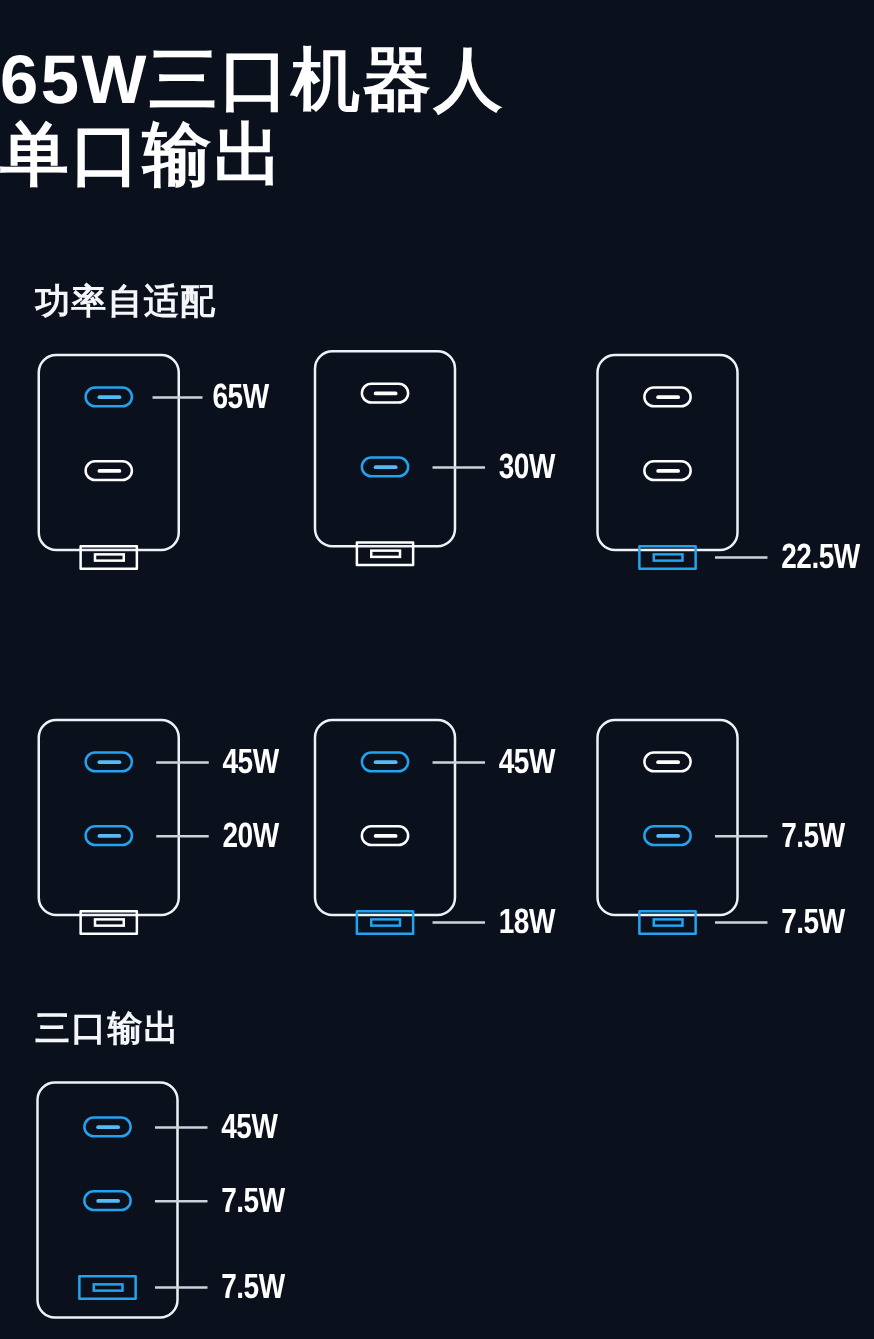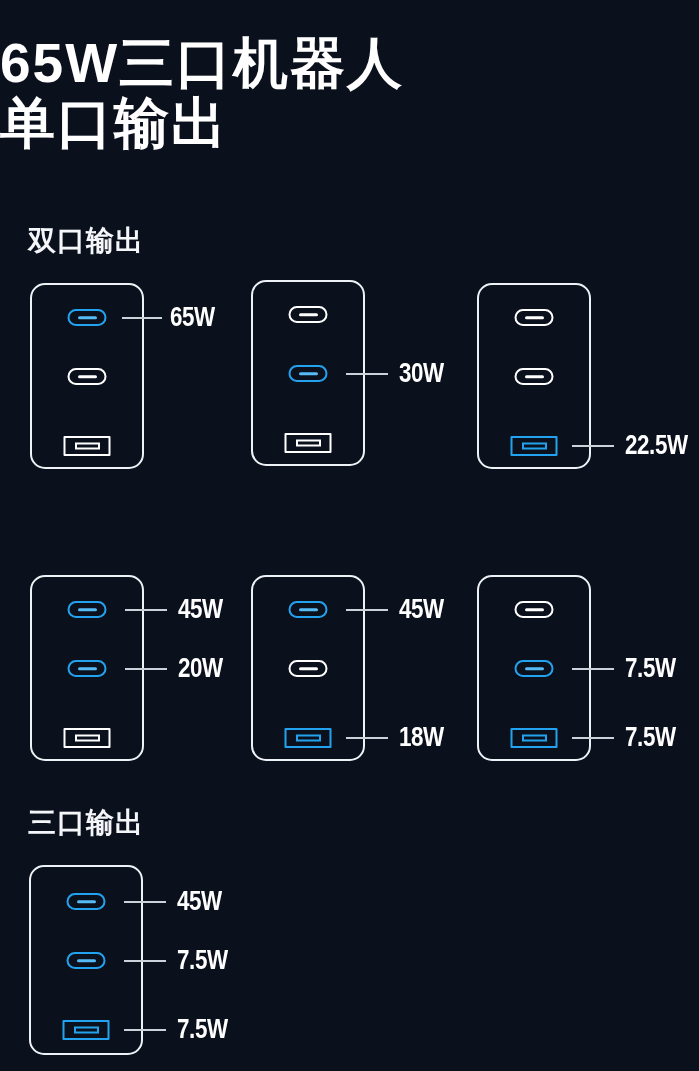--- a/index.html
+++ b/index.html
@@ -12,21 +12,21 @@
   .title {
     position:absolute; top:33px; left:0; width:100%;
     text-align:left; color:#ffffff; font-weight:bold;
     font-size:55px; line-height:60px; letter-spacing:2px;
   }
   .section-heading {
     position:absolute; left:28px; color:#f4f6f9;
     font-size:28px; font-weight:bold; line-height:32px; letter-spacing:1px;
   }
   .charger {
-    position:absolute; width:114px; height:186px;
+    position:absolute; width:114px; height:158px;
     border:2px solid #eef1f5; border-radius:15px;
   }
   .charger.tall { height:190px; }
   .port { position:absolute; left:50%; transform:translateX(-50%); }
   .usbc {
     width:39px; height:17px;
     border:2.5px solid #ffffff; border-radius:9px;
   }
   .usbc .pin {
     position:absolute; left:50%; top:50%; transform:translate(-50%,-50%);
@@ -64,21 +64,21 @@
 </head>
 <body>
 
 <div class="page">
 
   <div class="title">
     <div>65W三口机器人</div>
     <div>单口输出</div>
   </div>
 
-  <div class="section-heading" style="top:225px">双口输出</div>
+  <div class="section-heading" style="top:225px">功率自适配</div>
 
   <div class="charger" style="left:30px; top:283px">
     <div class="port usbc active p0">
         <span class="pin"></span>
       </div>
     <div class="port usbc p1">
         <span class="pin"></span>
       </div>
     <div class="port usba p2">
         <span class="pin"></span>

